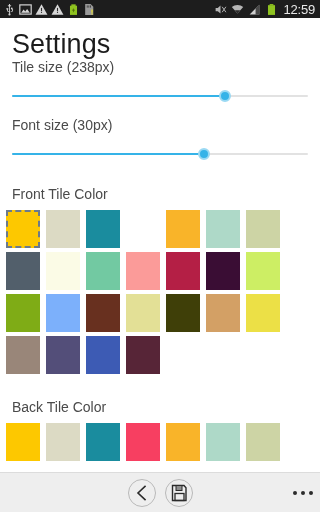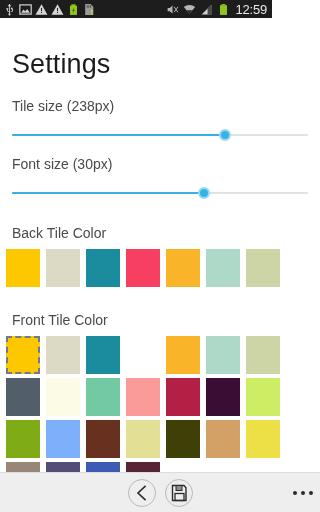--- a/index.html
+++ b/index.html
@@ -17,21 +17,21 @@
     width: 320px;
     height: 512px;
     background: #ffffff;
     overflow: hidden;
   }
 
   
   .statusbar {
     position: absolute;
     top: 0; left: 0;
-    width: 272px;
+    width: 320px;
     height: 18px;
     background: #1d1d1d;
     display: flex;
     align-items: center;
     padding: 0 3px;
     z-index: 30;
   }
   .sb-left {
     display: flex;
     align-items: center;
@@ -70,32 +70,31 @@
     overflow: hidden;
   }
 
   .page-title {
     font-size: 27px;
     font-weight: 400;
     color: #1c1c1c;
     padding: 12px 8px 0 12px;
     letter-spacing: 0.1px;
     line-height: 1.1;
-    margin-top: 20px;
   }
 
   .section-label {
     font-size: 14px;
     color: #4a4a4a;
     padding-left: 12px;
     line-height: 1;
   }
 
   
-  .slider-block { margin-top: 19px; }
+  .slider-block { }
   .slider-block.second { margin-top: 11px; }
 
   .slider-row {
     position: relative;
     height: 22px;
     margin: 11px 12px 0 12px;
   }
   .slider-track {
     position: absolute;
     top: 10px; left: 0;
@@ -295,33 +294,20 @@
       </div>
     </div>
 
     <div class="slider-block second">
       <div class="section-label">Font size (30px)</div>
       <div class="slider-row">
         <div class="slider-track"></div>
         <div class="slider-fill" style="width: 65%; background: rgb(53, 179, 232);"></div>
         <div class="slider-thumb" style="left: 65%; background: rgb(53, 179, 232);"></div>
       </div>
-    </div>
-
-    <div class="palette-block">
-      <div class="section-label">Back Tile Color</div>
-      <div class="swatch-grid" id="back-swatches">
-          <div class="swatch" style="background: rgb(253, 200, 0);"></div>
-          <div class="swatch" style="background: rgb(220, 218, 196);"></div>
-          <div class="swatch" style="background: rgb(26, 140, 158);"></div>
-          <div class="swatch" style="background: rgb(247, 63, 97);"></div>
-          <div class="swatch" style="background: rgb(249, 180, 41);"></div>
-          <div class="swatch" style="background: rgb(174, 217, 200);"></div>
-          <div class="swatch" style="background: rgb(205, 212, 165);"></div>
-        </div>
     </div>
 
     <div class="palette-block">
       <div class="section-label">Front Tile Color</div>
       <div class="swatch-grid" id="front-swatches">
           <div class="swatch selected" style="background: rgb(253, 200, 0);"></div>
           <div class="swatch" style="background: rgb(220, 218, 196);"></div>
           <div class="swatch" style="background: rgb(26, 140, 158);"></div>
           <div class="swatch"></div>
           <div class="swatch" style="background: rgb(249, 180, 41);"></div>
@@ -341,20 +327,33 @@
           <div class="swatch" style="background: rgb(63, 63, 8);"></div>
           <div class="swatch" style="background: rgb(211, 160, 101);"></div>
           <div class="swatch" style="background: rgb(236, 224, 70);"></div>
           <div class="swatch" style="background: rgb(153, 134, 121);"></div>
           <div class="swatch" style="background: rgb(83, 78, 121);"></div>
           <div class="swatch" style="background: rgb(61, 91, 180);"></div>
           <div class="swatch" style="background: rgb(87, 37, 55);"></div>
         </div>
     </div>
 
+    <div class="palette-block">
+      <div class="section-label">Back Tile Color</div>
+      <div class="swatch-grid" id="back-swatches">
+          <div class="swatch" style="background: rgb(253, 200, 0);"></div>
+          <div class="swatch" style="background: rgb(220, 218, 196);"></div>
+          <div class="swatch" style="background: rgb(26, 140, 158);"></div>
+          <div class="swatch" style="background: rgb(247, 63, 97);"></div>
+          <div class="swatch" style="background: rgb(249, 180, 41);"></div>
+          <div class="swatch" style="background: rgb(174, 217, 200);"></div>
+          <div class="swatch" style="background: rgb(205, 212, 165);"></div>
+        </div>
+    </div>
+
   </div>
 
   <div class="navbar" style="background: rgb(238, 238, 238);">
     <div class="nav-center">
 
       <div class="nav-btn">
         <svg width="30" height="30" viewBox="0 0 30 30">
           <circle cx="15" cy="15" r="13.5" fill="none" stroke="#b9b9b9" stroke-width="1"></circle>
           <path d="M18 8.5L11 15l7 6.5" fill="none" stroke="#2b2b2b" stroke-width="1.6" stroke-linecap="square"></path>
         </svg>

